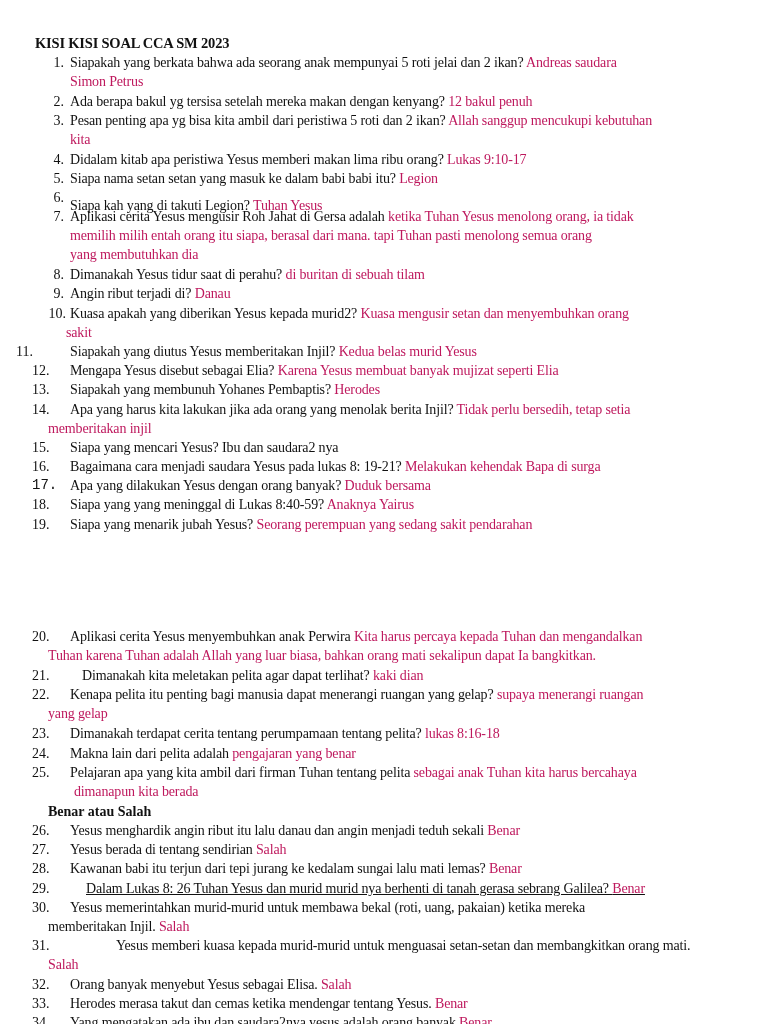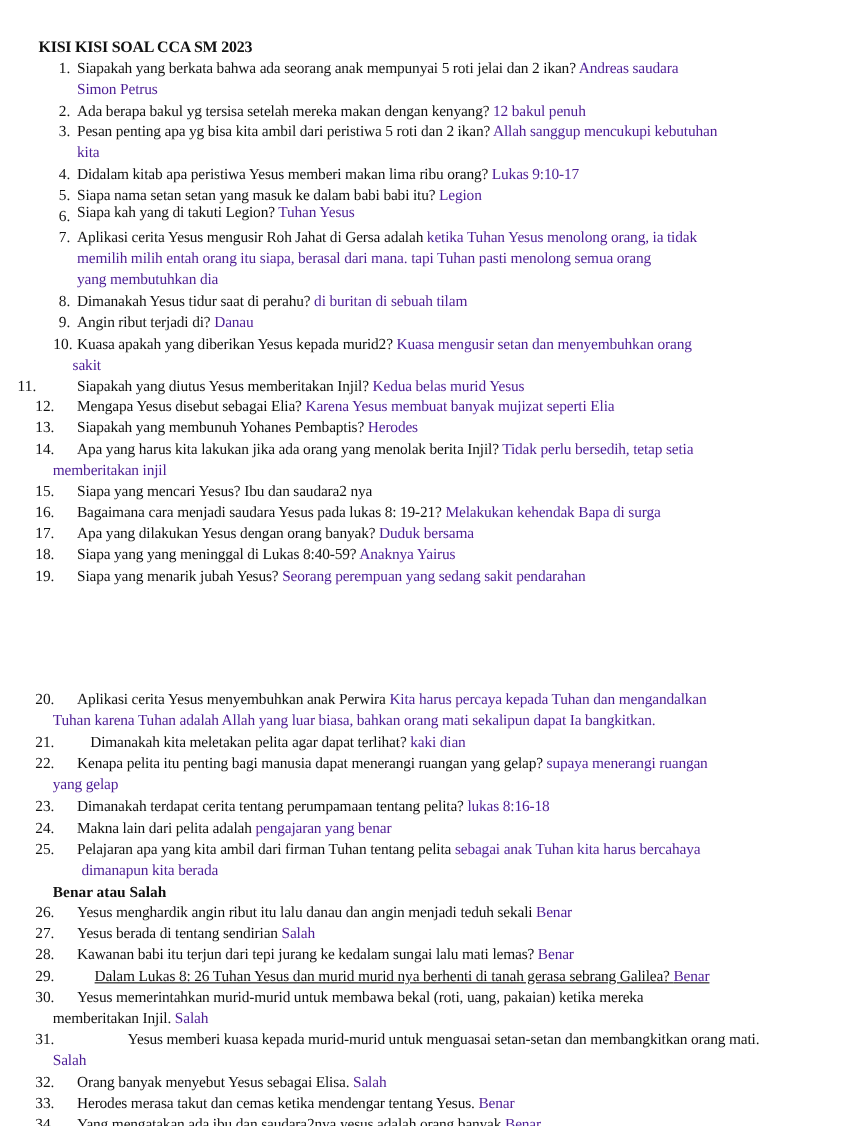--- a/index.html
+++ b/index.html
@@ -23,21 +23,21 @@
       height: 1024px;
     }
     .title {
       position: absolute;
       left: 35px;
       top: 35px;
       font-weight: bold;
       font-size: 14.5px;
       letter-spacing: -0.2px;
     }
-    .ans { color: #4c1d95; }
+    .ans { color: #be185d; }
     .line {
       position: absolute;
       white-space: nowrap;
       font-size: 14px;
       line-height: 19px;
       letter-spacing: -0.15px;
     }
     .num {
       position: absolute;
       white-space: nowrap;
@@ -67,21 +67,21 @@
     <span class="num" style="top: 92px; right: 704px;">2.</span>
     <div class="line" style="top: 92px; left: 70px;"><span>Ada berapa bakul yg tersisa setelah mereka makan dengan kenyang? </span><span class="ans">12 bakul penuh</span></div>
     <span class="num" style="top: 111px; right: 704px;">3.</span>
     <div class="line" style="top: 111px; left: 70px;"><span>Pesan penting apa yg bisa kita ambil dari peristiwa 5 roti dan 2 ikan? </span><span class="ans">Allah sanggup mencukupi kebutuhan</span></div>
     <div class="line" style="top: 130px; left: 70px;"><span class="ans">kita</span></div>
     <span class="num" style="top: 150px; right: 704px;">4.</span>
     <div class="line" style="top: 150px; left: 70px;"><span>Didalam kitab apa peristiwa Yesus memberi makan lima ribu orang? </span><span class="ans">Lukas 9:10-17</span></div>
     <span class="num" style="top: 169px; right: 704px;">5.</span>
     <div class="line" style="top: 169px; left: 70px;"><span>Siapa nama setan setan yang masuk ke dalam babi babi itu? </span><span class="ans">Legion</span></div>
     <span class="num" style="top: 188px; right: 704px;">6.</span>
-    <div class="line" style="top: 184px; left: 70px;"><span>Siapa kah yang di takuti Legion? </span><span class="ans">Tuhan Yesus</span></div>
+    <div class="line" style="top: 196px; left: 70px;"><span>Siapa kah yang di takuti Legion? </span><span class="ans">Tuhan Yesus</span></div>
     <span class="num" style="top: 207px; right: 704px;">7.</span>
     <div class="line" style="top: 207px; left: 70px;"><span>Aplikasi cerita Yesus mengusir Roh Jahat di Gersa adalah </span><span class="ans">ketika Tuhan Yesus menolong orang, ia tidak</span></div>
     <div class="line" style="top: 226px; left: 70px;"><span class="ans">memilih milih entah orang itu siapa, berasal dari mana. tapi Tuhan pasti menolong semua orang</span></div>
     <div class="line ans" style="top: 245px; left: 70px;">yang membutuhkan dia</div>
     <span class="num" style="top: 265px; right: 704px;">8.</span>
     <div class="line" style="top: 265px; left: 70px;"><span>Dimanakah Yesus tidur saat di perahu? </span><span class="ans">di buritan di sebuah tilam</span></div>
     <span class="num" style="top: 284px; right: 704px;">9.</span>
     <div class="line" style="top: 284px; left: 70px;"><span>Angin ribut terjadi di? </span><span class="ans">Danau</span></div>
     <span class="num" style="top: 304px; right: 702px;">10.</span>
     <div class="line" style="top: 304px; left: 70px;"><span>Kuasa apakah yang diberikan Yesus kepada murid2? </span><span class="ans">Kuasa mengusir setan dan menyembuhkan orang</span></div>
@@ -92,21 +92,21 @@
     <div class="line" style="top: 361px; left: 70px;"><span> Mengapa Yesus disebut sebagai Elia? </span><span class="ans">Karena Yesus membuat banyak mujizat seperti Elia</span></div>
     <span class="num" style="top: 380px; left: 32px;">13.</span>
     <div class="line" style="top: 380px; left: 70px;"><span>Siapakah yang membunuh Yohanes Pembaptis? </span><span class="ans">Herodes</span></div>
     <span class="num" style="top: 400px; left: 32px;">14.</span>
     <div class="line" style="top: 400px; left: 70px;"><span> Apa yang harus kita lakukan jika ada orang yang menolak berita Injil? </span><span class="ans">Tidak perlu bersedih, tetap setia</span></div>
     <div class="line" style="top: 419px; left: 48px;"><span class="ans">memberitakan injil</span></div>
     <span class="num" style="top: 438px; left: 32px;">15.</span>
     <div class="line" style="top: 438px; left: 70px;"><span>Siapa yang mencari Yesus? Ibu dan saudara2 nya</span></div>
     <span class="num" style="top: 457px; left: 32px;">16.</span>
     <div class="line" style="top: 457px; left: 70px;"><span>Bagaimana cara menjadi saudara Yesus pada lukas 8: 19-21? </span><span class="ans">Melakukan kehendak Bapa di surga</span></div>
-    <span class="num" style="top: 476px; left: 32px;">17.</span>
+    <span class="num" style="top: 476px; left: 32px; font-family: Liberation Mono, monospace;">17.</span>
     <div class="line" style="top: 476px; left: 70px;"><span>Apa yang dilakukan Yesus dengan orang banyak? </span><span class="ans">Duduk bersama</span></div>
     <span class="num" style="top: 495px; left: 32px;">18.</span>
     <div class="line" style="top: 495px; left: 70px;"><span>Siapa yang yang meninggal di Lukas 8:40-59? </span><span class="ans">Anaknya Yairus</span></div>
     <span class="num" style="top: 515px; left: 32px;">19.</span>
     <div class="line" style="top: 515px; left: 70px;"><span>Siapa yang menarik jubah Yesus? </span><span class="ans">Seorang perempuan yang sedang sakit pendarahan</span></div>
     <span class="num" style="top: 627px; left: 32px;">20.</span>
     <div class="line" style="top: 627px; left: 70px;"><span>Aplikasi cerita Yesus menyembuhkan anak Perwira </span><span class="ans">Kita harus percaya kepada Tuhan dan mengandalkan</span></div>
     <div class="line" style="top: 646px; left: 48px;"><span class="ans">Tuhan karena Tuhan adalah Allah yang luar biasa, bahkan orang mati sekalipun dapat Ia bangkitkan.</span></div>
     <span class="num" style="top: 666px; left: 32px;">21.</span>
     <div class="line" style="top: 666px; left: 70px; margin-left: 12px;"><span>Dimanakah kita meletakan pelita agar dapat terlihat? </span><span class="ans">kaki dian</span></div>

